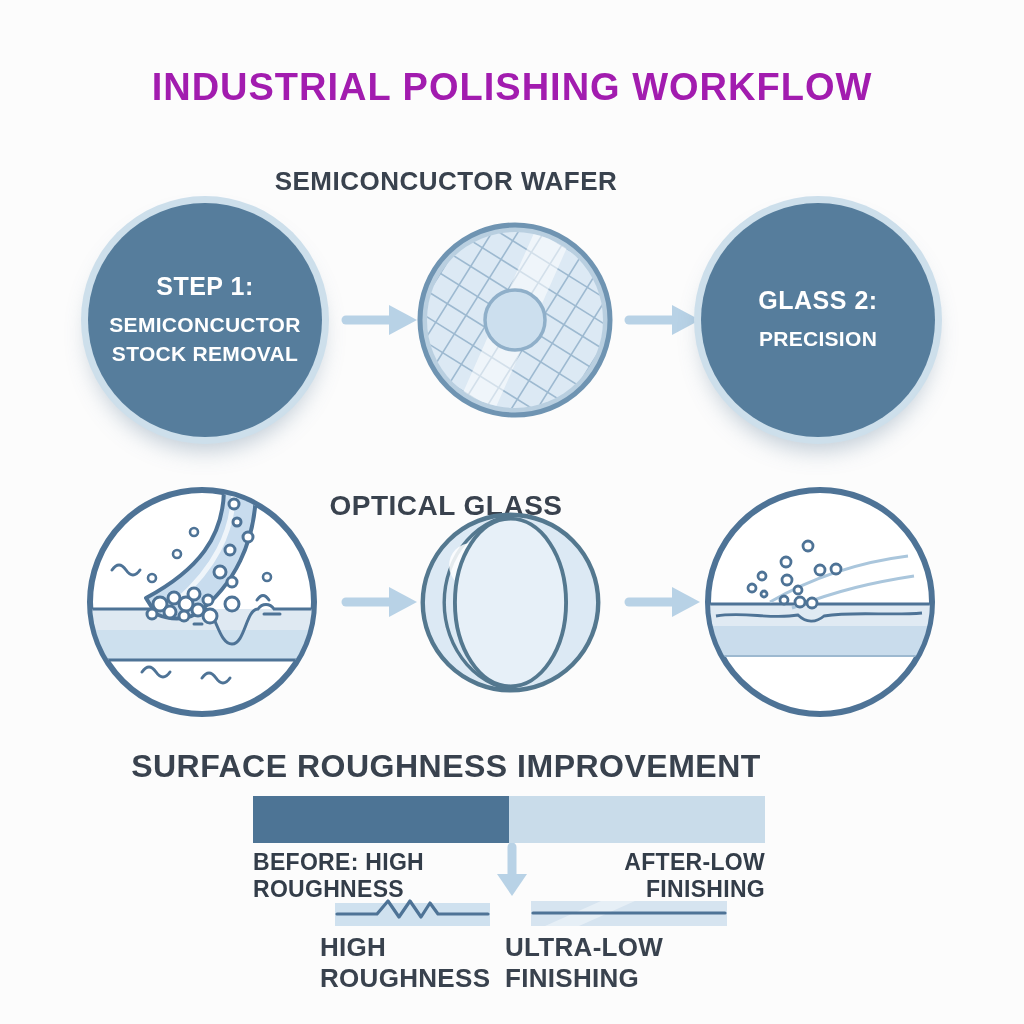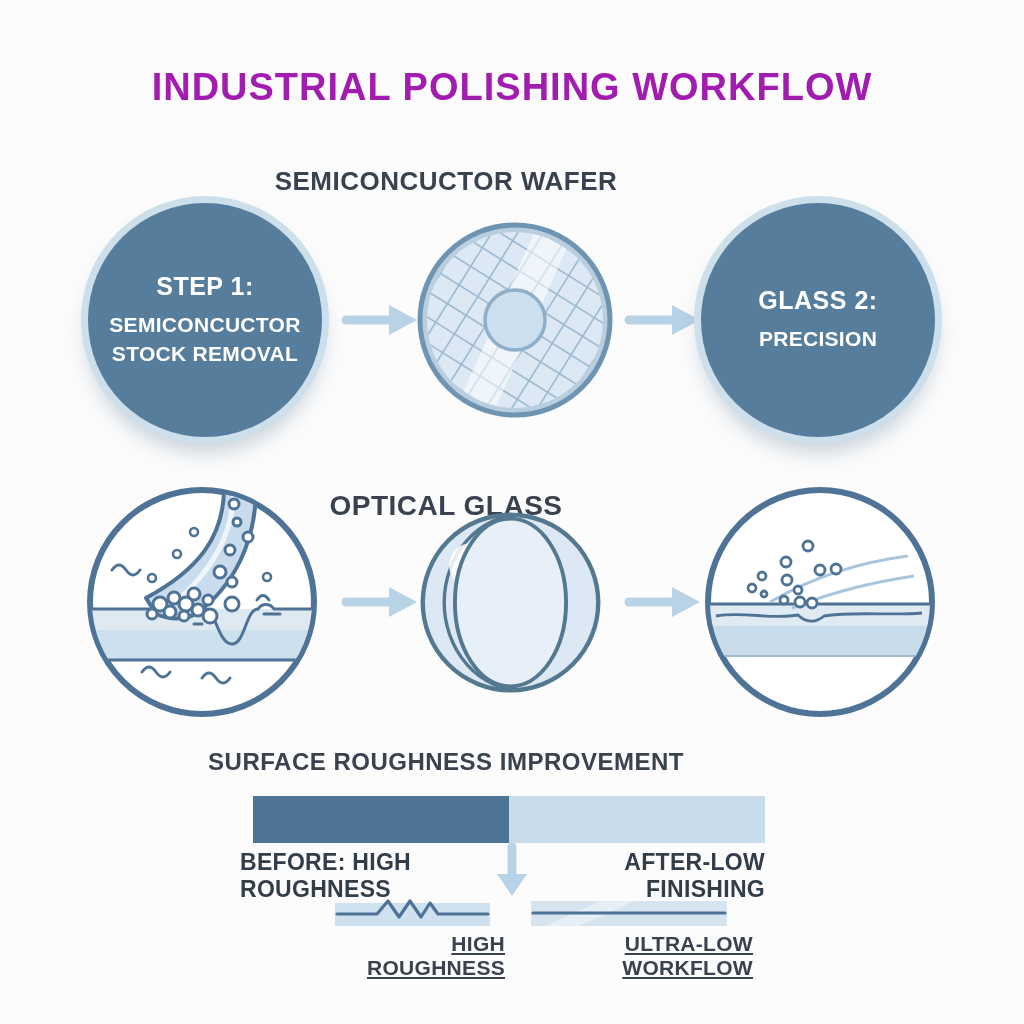--- a/index.html
+++ b/index.html
@@ -14,21 +14,21 @@
   .main-title{
     left:0;top:66px;width:1024px;text-align:center;
     font-size:38px;font-weight:bold;letter-spacing:1px;color:#a21caf;
   }
   .section-label{
     left:0;width:892px;text-align:center;
     font-weight:bold;color:#39424e;letter-spacing:.5px;
   }
   .wafer-label{top:166px;font-size:26px;}
   .glass-label{top:450px;font-size:28px;margin-top:40px;}
-  .roughness-label{top:748px;font-size:24px;}
+  .roughness-label{top:748px;font-size:32px;}
   
   .step-circle{
     width:234px;height:234px;border-radius:50%;
     background:#567d9c;
     box-shadow:0 0 0 7px #cddfeb, 0 14px 22px rgba(90,120,150,.35);
     display:flex;flex-direction:column;align-items:center;justify-content:center;
     text-align:center;color:#ffffff;
   }
   .step-circle .heading{font-size:25px;font-weight:bold;margin-bottom:10px;letter-spacing:.5px;}
   .step-circle .line{font-size:21px;font-weight:bold;line-height:1.38;letter-spacing:.3px;}
@@ -37,24 +37,24 @@
   
   .illus{display:block;}
   
   .arrow-right{width:80px;height:40px;}
   .arrow-down{width:38px;height:56px;}
   
   .rough-bar{left:253px;top:796px;width:512px;height:47px;display:flex;}
   .bar-before{width:256px;height:47px;background:#4d7495;}
   .bar-after{width:256px;height:47px;background:#c9dcea;}
   .bar-caption{top:849px;font-size:23px;font-weight:bold;color:#333d49;letter-spacing:.3px;}
-  .caption-before{left:240px;width:256px;text-align:left;}
+  .caption-before{left:253px;width:256px;text-align:left;}
   .caption-after{left:509px;width:256px;text-align:right;}
   
-  .profile-caption{top:932px;font-size:21px;font-weight:bold;color:#39424e;text-align:right;letter-spacing:.3px;text-decoration:underline;}
+  .profile-caption{top:932px;font-size:26px;font-weight:bold;color:#39424e;text-align:left;letter-spacing:.3px;}
   .caption-high{left:320px;width:185px;}
   .caption-ultra{left:505px;width:248px;}
 </style>
 </head>
 <body>
 
 <div class="abs main-title">INDUSTRIAL POLISHING WORKFLOW</div>
 
 <div class="abs section-label wafer-label">SEMICONCUCTOR WAFER</div>
 
@@ -255,13 +255,13 @@
   <path d="M2,20 H42 L53,7 L64,23 L75,7 L86,23 L95,9 L103,20 H153" fill="none" stroke="#4e7396" stroke-width="3.2" stroke-linejoin="round" stroke-linecap="round"></path>
 </svg>
 
 <svg class="abs" style="left:531px;top:894px" width="196" height="36" viewBox="0 0 196 36">
   <rect x="0" y="7" width="196" height="25" fill="#d6e4f0"></rect>
   <polygon points="70,7 104,7 48,32 14,32" fill="rgba(255,255,255,0.4)"></polygon>
   <line x1="2" y1="19" x2="194" y2="19" stroke="#4e7396" stroke-width="3.2" stroke-linecap="round"></line>
 </svg>
 
 <div class="abs profile-caption caption-high">HIGH ROUGHNESS</div>
-<div class="abs profile-caption caption-ultra">ULTRA-LOW WORKFLOW</div>
+<div class="abs profile-caption caption-ultra">ULTRA-LOW FINISHING</div>
 
 </body></html>

